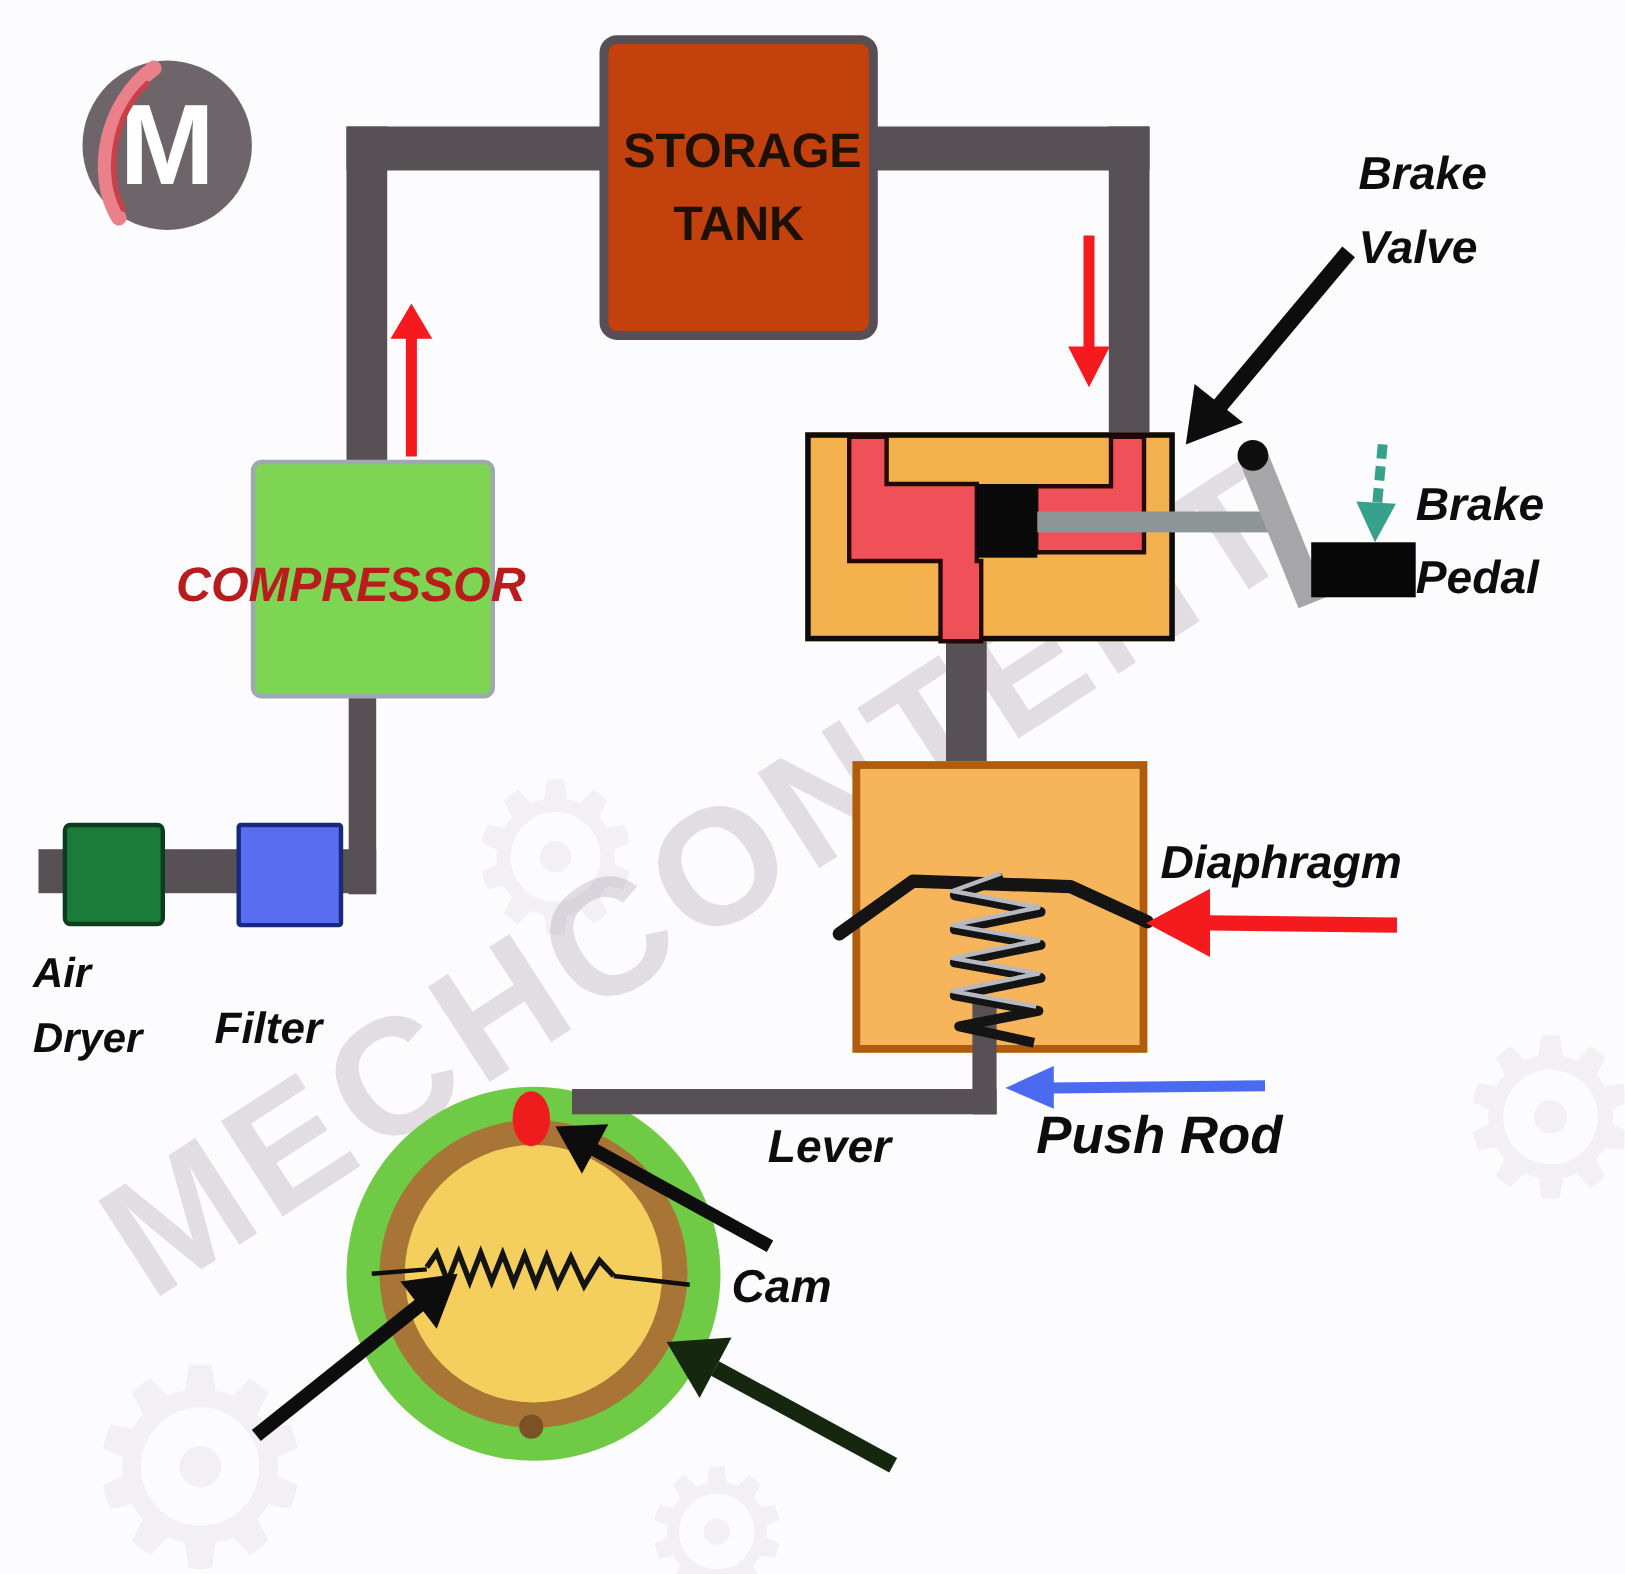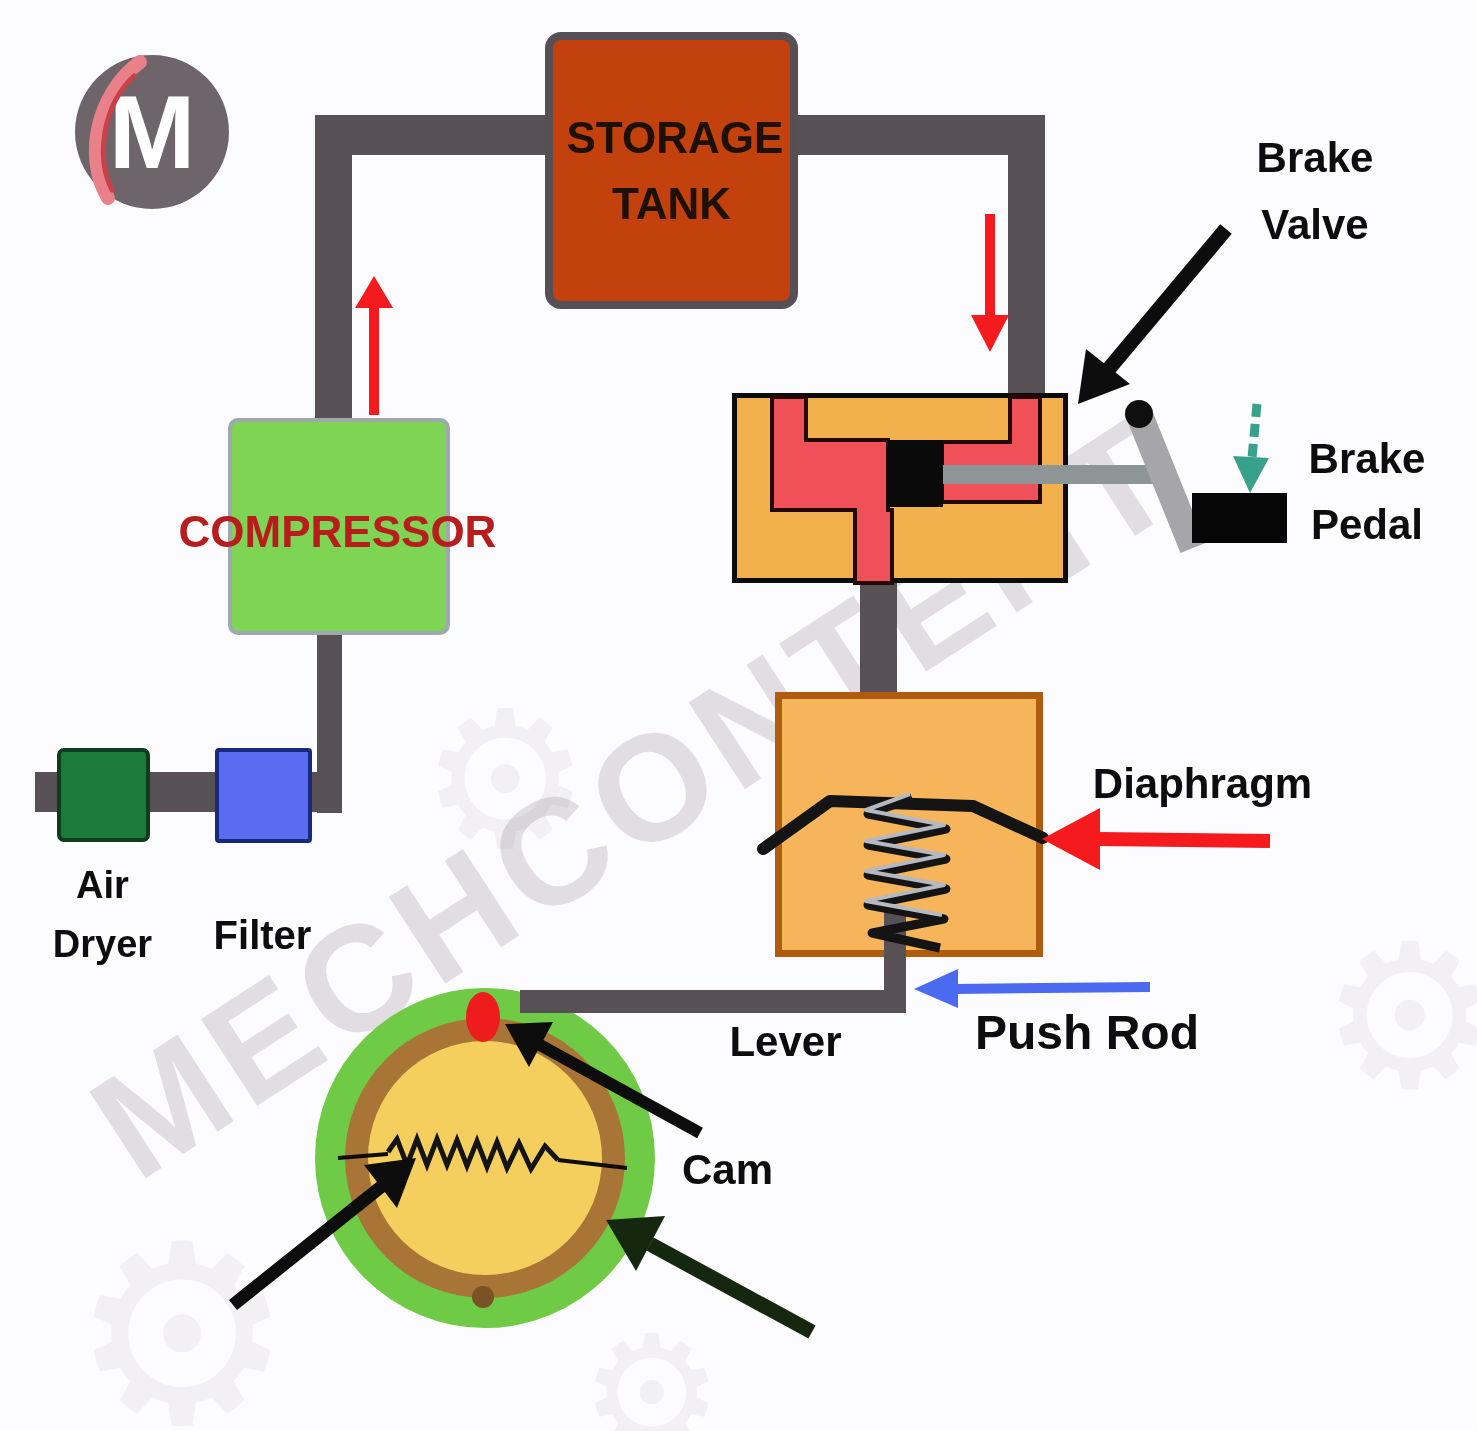--- a/index.html
+++ b/index.html
@@ -8,21 +8,21 @@
     background:#fcfbfd;
     font-family:"Liberation Sans",sans-serif;
   }
   svg.layer{position:absolute;left:0;top:0;width:1477px;height:1431px;}
   #pipes{z-index:1;}
   .box{position:absolute;z-index:2;box-sizing:border-box;}
   #internals{z-index:3;}
   #arrows{z-index:4;}
   .lbl{
     position:absolute;z-index:5;font-weight:700;color:#0d0d0d;
-    text-align:center;line-height:1.45;
+    text-align:left;line-height:1.45;font-style:italic;
   }
   #watermark{
     position:absolute;left:62px;top:1068px;z-index:0;
     font-size:150px;font-weight:700;letter-spacing:8px;
     color:rgba(172,164,176,0.34);white-space:nowrap;
     transform:rotate(-33deg);transform-origin:left top;
   }
   .gear{position:absolute;z-index:0;color:rgba(110,100,115,0.07);font-weight:400;}
   #tank{
     left:545px;top:32px;width:253px;height:277px;

